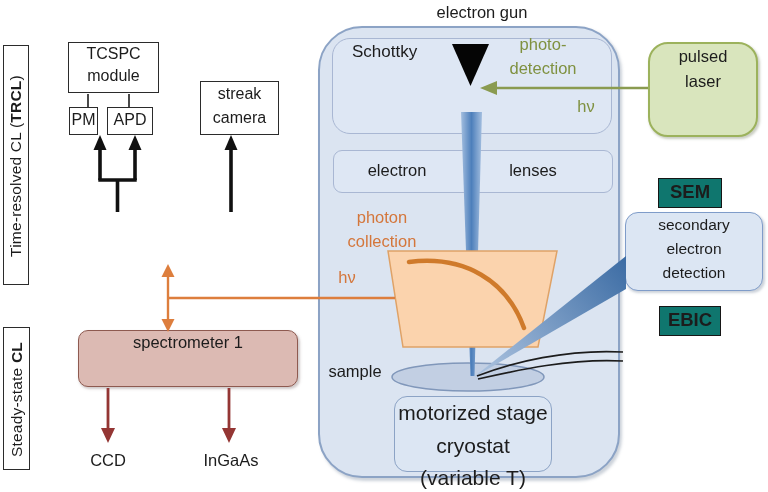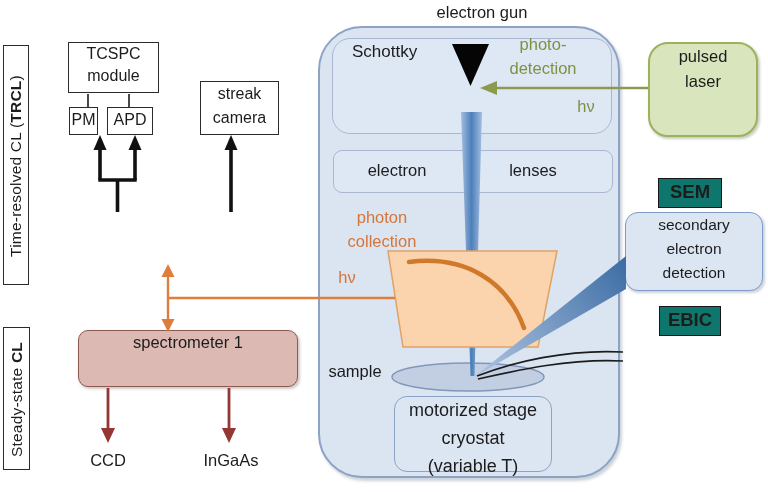--- a/index.html
+++ b/index.html
@@ -35,21 +35,21 @@
 
   <div class="box" style="left:318px;top:26px;width:302px;height:452px;border-radius:44px;
               background:#dbe4f1;border:2px solid #8ca3c5;
               box-shadow:2px 2.5px 3px rgba(110,125,150,.35);"></div>
 
   <div class="box blue-inner" style="left:332px;top:38px;width:280px;height:96px;border-radius:18px;"></div>
 
   <div class="box blue-inner" style="left:333px;top:150px;width:280px;height:43px;border-radius:9px;"></div>
 
   <div class="box" style="left:394px;top:396px;width:158px;height:76px;border-radius:13px;
-              background:#dce6f3;border:1.6px solid #8ca3c5;font-size:18px;line-height:1.55;">
+              background:#dce6f3;border:1.6px solid #8ca3c5;font-size:21px;line-height:1.55;">
     <span>motorized stage
 cryostat
 (variable T)</span>
   </div>
 
   <div class="box" style="left:392px;top:1px;width:180px;height:22px;">
     <span>electron gun</span>
   </div>
 
   <div class="box" style="left:352px;top:40px;width:96px;height:24px;justify-content:flex-start;font-size:17px;">

